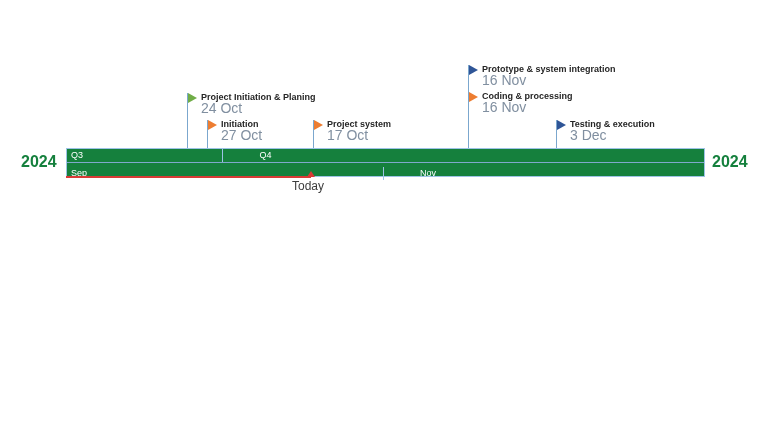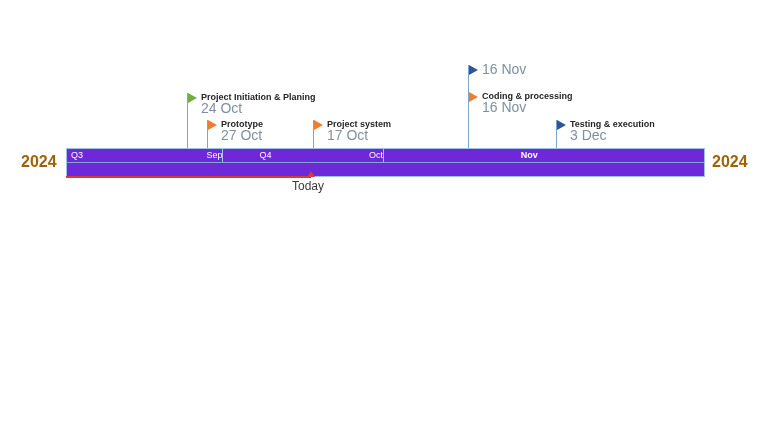--- a/index.html
+++ b/index.html
@@ -21,47 +21,47 @@
     left: 0; top: 0;
     width: 768px;
     height: 433px;
   }
 
   
   .year-label {
     position: absolute;
     font-size: 16px;
     font-weight: bold;
-    color: #a16207;
+    color: #15803d;
     letter-spacing: 0px;
     white-space: nowrap;
   }
   #year-left  { left: 21px;  top: 153px; }
   #year-right { left: 712px; top: 153px; }
 
   
   .axis-bar {
     position: absolute;
     left: 66px;
     top: 148px;
     width: 639px;
     height: 29px;
-    background: #6d28d9;
+    background: #15803d;
     box-sizing: border-box;
     border: 1px solid #9DC3E6;
   }
   .axis-row {
     position: absolute;
     left: 0;
     width: 100%;
     height: 13px;
     box-sizing: border-box;
   }
   .row-quarters { top: 0px; }
-  .row-months   { top: 0; text-align: right; }
+  .row-months   { top: 18px; }
   .row-divider {
     position: absolute;
     left: 0;
     top: 13px;
     width: 100%;
     height: 1px;
     background: #7FA8CC;
   }
   .axis-cell {
     position: absolute;
@@ -190,40 +190,41 @@
           <div class="ms-title">Project Initiation &amp; Planing</div>
           <div class="ms-date">24 Oct</div>
         </div>
       </div>
       <div class="milestone" style="left: 207px; top: 120px;">
         <div class="flag orange">
           <div class="pole"></div>
           <div class="pennant"></div>
         </div>
         <div class="ms-text">
-          <div class="ms-title">Prototype</div>
+          <div class="ms-title">Initiation</div>
           <div class="ms-date">27 Oct</div>
         </div>
       </div>
       <div class="milestone" style="left: 313px; top: 120px;">
         <div class="flag orange">
           <div class="pole"></div>
           <div class="pennant"></div>
         </div>
         <div class="ms-text">
           <div class="ms-title">Project system</div>
           <div class="ms-date">17 Oct</div>
         </div>
       </div>
       <div class="milestone" style="left: 468px; top: 65px;">
         <div class="flag navy">
           <div class="pole"></div>
           <div class="pennant"></div>
         </div>
         <div class="ms-text">
+          <div class="ms-title">Prototype &amp; system integration</div>
           <div class="ms-date">16 Nov</div>
         </div>
       </div>
       <div class="milestone" style="left: 468px; top: 92px;">
         <div class="flag orange">
           <div class="pole"></div>
           <div class="pennant"></div>
         </div>
         <div class="ms-text">
           <div class="ms-title">Coding &amp; processing</div>
@@ -243,22 +244,21 @@
     </div>
 
   <div class="axis-bar">
     <div class="axis-row row-quarters" id="quarter-row">
         <div class="axis-cell" style="left: 0%; width: 24.4%;">Q3</div>
         <div class="axis-cell sep" style="left: 24.4%; width: 75.6%;">Q4</div>
       </div>
     <div class="row-divider"></div>
     <div class="axis-row row-months" id="month-row">
         <div class="axis-cell" style="left: 0%; width: 24.4%;">Sep</div>
-        <div class="axis-cell sep" style="left: 24.4%; width: 25.2%;">Oct</div>
-        <div class="axis-cell sep" style="left: 49.6%; width: 24.3%; font-weight: bold;">Nov</div>
+        <div class="axis-cell sep" style="left: 49.6%; width: 24.3%;">Nov</div>
       </div>
   </div>
 
   <div class="today-line"></div>
   <div class="today-arrow"></div>
   <div class="today-caption">Today</div>
 
 </div>
 
 </body></html>

